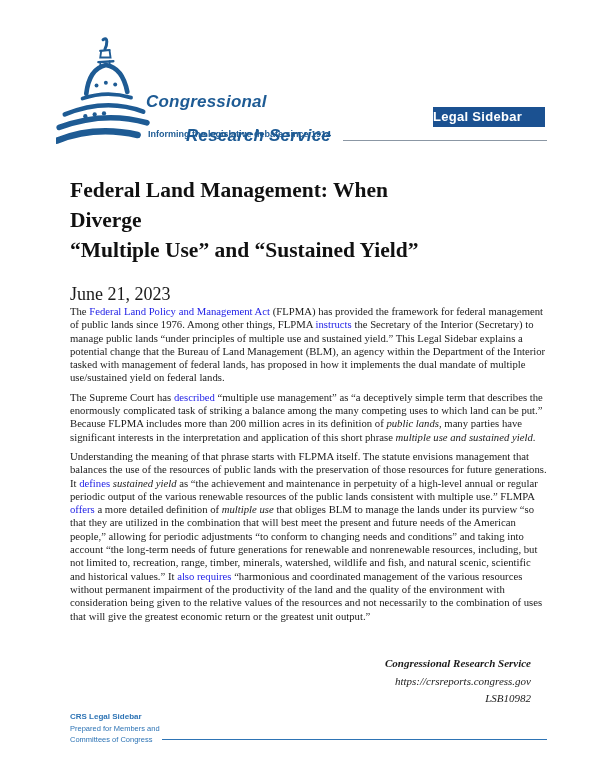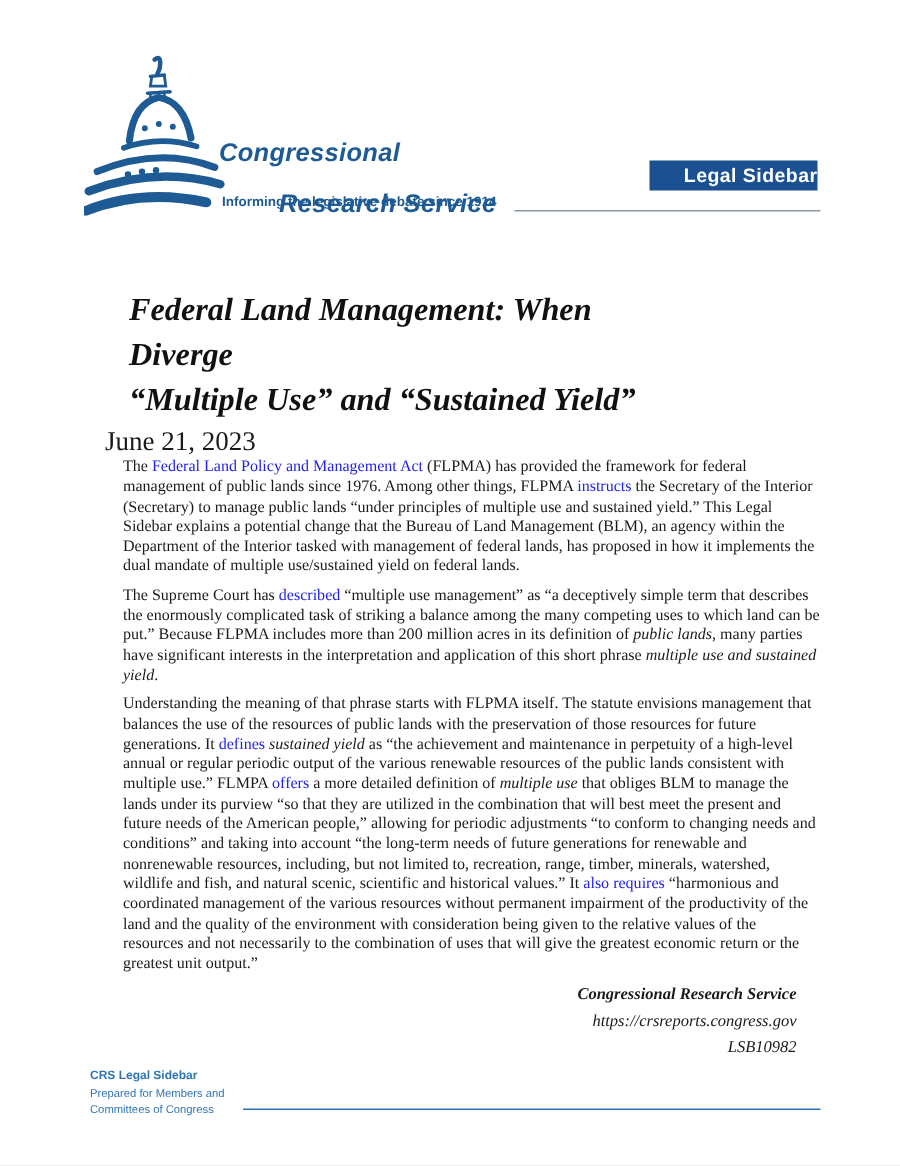--- a/index.html
+++ b/index.html
@@ -12,38 +12,38 @@
   .capitol{position:absolute; left:56px; top:36px; width:96px; height:112px;}
   .org-line{position:absolute; left:146px; font-style:italic; font-weight:700;
     font-family:"Liberation Sans", sans-serif; font-size:17px; letter-spacing:.2px;
     color:var(--crs_blue,#1E5B94); white-space:nowrap;}
   .org1{top:92px;} .org2{top:126px;margin-left:40px;}
   .tagline{position:absolute; left:148px; top:129px; font-family:"Liberation Sans", sans-serif;
     font-weight:700; font-size:9px; color:var(--crs_blue,#1E5B94); white-space:nowrap;}
   .header-rule{position:absolute; left:343px; top:140px; width:204px; height:0;
     border-top:1.5px solid #8b97a4;}
   .badge{position:absolute; left:433px; top:107px; width:112px; height:20px;
-    background:var(--badge_bg,#1B5191); color:#ffffff; text-align:right;
+    background:var(--badge_bg,#1B5191); color:#ffffff; text-align:left;
     font-family:"Liberation Sans", sans-serif; font-weight:700; font-size:13px;
     line-height:20px; letter-spacing:.3px;}
   
   .title{position:absolute; left:70px; top:175px; width:480px;
     font-size:21.5px; line-height:30px; font-weight:700; color:#111;}
   .date{position:absolute; left:70px; top:284px; font-size:18px;}
   
   .body-text{position:absolute; left:70px; top:305px; width:477px;
     font-size:10.7px; line-height:13.3px; text-align:left;}
-  .body-text p{margin:0 0 6px 12px;}
+  .body-text p{margin:0 0 6px 0;}
   .body-text a{color:var(--link_blue,#2323E6); text-decoration:none;}
   .body-text em{font-style:italic;}
   
   .footer-right{position:absolute; right:69px; top:655px; text-align:right;
     font-size:11px; line-height:17.5px;font-style:italic;}
   .footer-right .fr-org{font-weight:700;}
-  .footer-left{position:absolute; left:60px; top:711px;
+  .footer-left{position:absolute; left:70px; top:711px;
     font-family:"Liberation Sans", sans-serif; font-size:7.5px; line-height:11.5px;
     color:var(--footer_blue,#2E74B5);}
   .footer-left .fl-title{font-weight:700; font-size:8px;}
   .footer-rule{position:absolute; left:162px; top:739px; width:385px; height:0;
     border-top:1px solid var(--footer_blue,#2E74B5);}
 </style>
 </head>
 <body>
 
 <div class="page">
@@ -73,21 +73,21 @@
       <path d="M2 98 Q50 80 96 93" stroke-width="6"></path>
       <path d="M0 112 Q40 96 86 106" stroke-width="7"></path>
     </g>
   </svg>
   <div class="org-line org1">Congressional</div>
   <div class="org-line org2">Research Service</div>
   <div class="tagline">Informing the legislative debate since 1914</div>
   <div class="header-rule"></div>
   <div class="badge">Legal Sidebar</div>
 
-  <h1 class="title" style="margin:16px;font-style:italic;">
+  <h1 class="title" style="margin:0;">
     <div>Federal Land Management: When</div>
     <div>Diverge</div>
     <div>“Multiple Use” and “Sustained Yield”</div>
   </h1>
 
   <div class="date">June 21, 2023</div>
 
   <div class="body-text">
       <p><span>The </span><a href="#">Federal Land Policy and Management Act</a><span> (FLPMA) has provided the framework for federal management of public lands since 1976. Among other things, FLPMA </span><a href="#">instructs</a><span> the Secretary of the Interior (Secretary) to manage public lands “under principles of multiple use and sustained yield.” This Legal Sidebar explains a potential change that the Bureau of Land Management (BLM), an agency within the Department of the Interior tasked with management of federal lands, has proposed in how it implements the dual mandate of multiple use/sustained yield on federal lands.</span></p>
       <p><span>The Supreme Court has </span><a href="#">described</a><span> “multiple use management” as “a deceptively simple term that describes the enormously complicated task of striking a balance among the many competing uses to which land can be put.” Because FLPMA includes more than 200 million acres in its definition of </span><em>public lands</em><span>, many parties have significant interests in the interpretation and application of this short phrase </span><em>multiple use and sustained yield</em><span>.</span></p>

